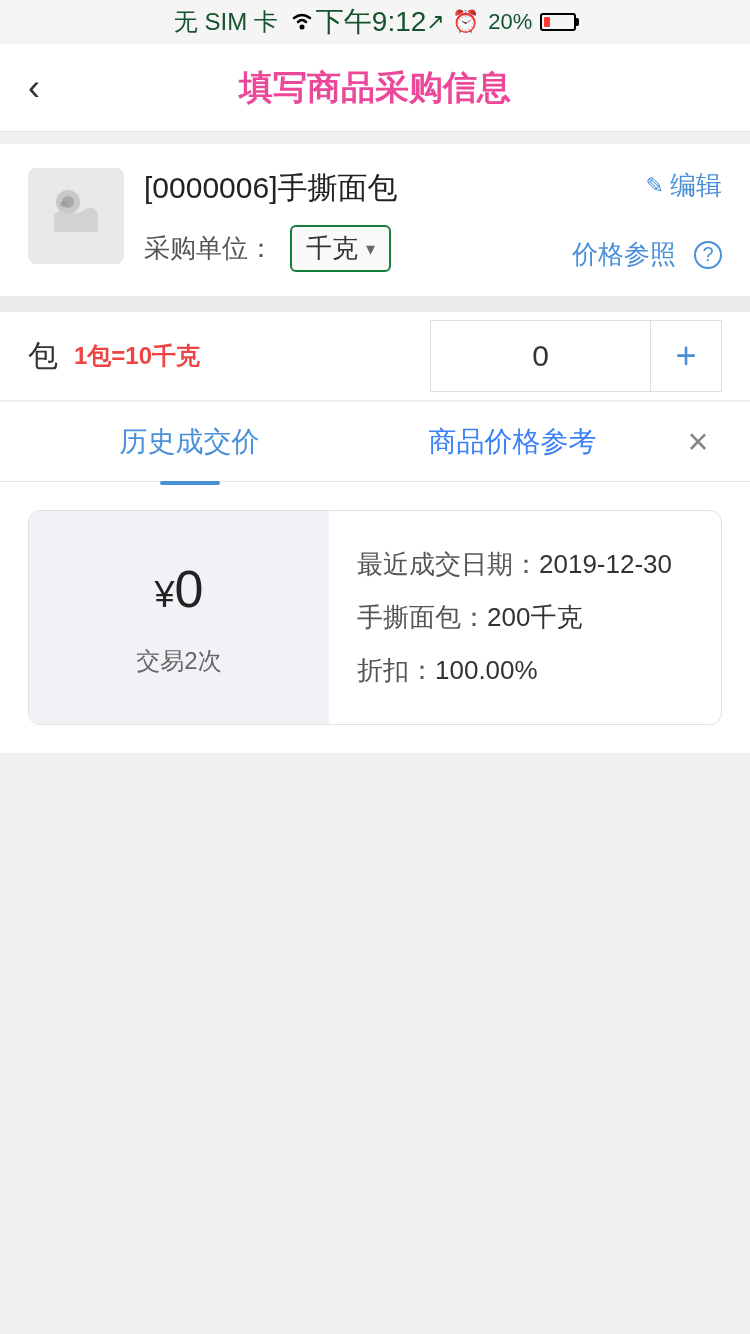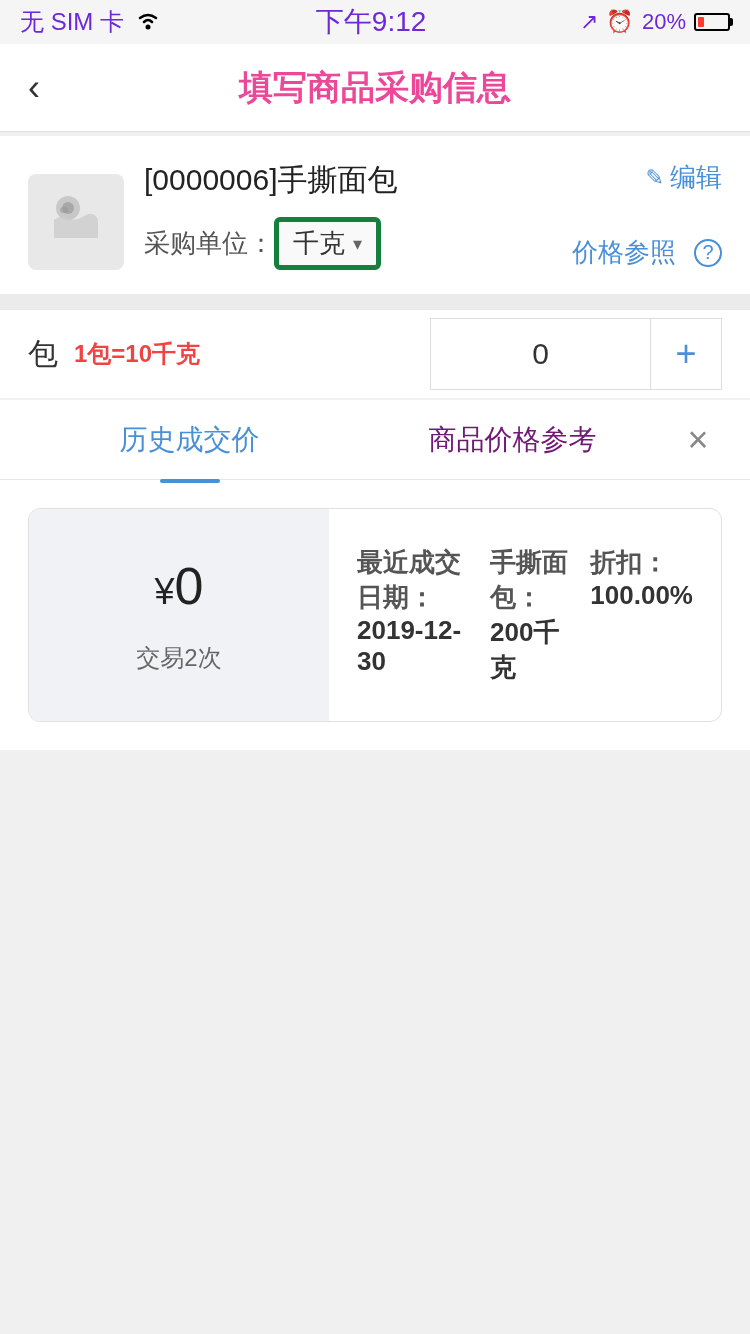--- a/index.html
+++ b/index.html
@@ -12,24 +12,24 @@
       font-size: 28px;
     }
 
     
     .status-bar {
       width: 750px;
       height: 44px;
       background: #f5f5f5;
       display: flex;
       align-items: center;
-      justify-content: space-between;
+      justify-content: center;
       padding: 0 20px;
       font-size: 24px;
-      color: #6d28d9;
+      color: #14532d;
     }
     .status-bar-left {
       display: flex;
       align-items: center;
       gap: 10px;
     }
     .status-bar-center {
       font-size: 28px;
       font-weight: 500;
     }
@@ -92,24 +92,24 @@
     }
     .nav-title {
       font-size: 34px;
       font-weight: 600;
       color: #ec4899;
     }
 
     
     .product-card {
       background: #fff;
-      margin-top: 4px;
+      margin-top: 12px;
       padding: 24px 28px;
       display: flex;
-      align-items: flex-end;
+      align-items: flex-start;
       gap: 20px;
       position: relative;
     }
     .product-image {
       width: 96px;
       height: 96px;
       background: #e8e8e8;
       border-radius: 8px;
       display: flex;
       align-items: center;
@@ -125,30 +125,30 @@
     }
     .product-name {
       font-size: 30px;
       color: #222;
       font-weight: 500;
       margin-bottom: 16px;
     }
     .product-unit-row {
       display: flex;
       align-items: center;
-      gap: 0;
+      gap: 16px;
     }
     .unit-label {
       font-size: 26px;
       color: #555;
     }
     .unit-select {
       display: flex;
       align-items: center;
-      border: 5px solid #15803d;
+      border: 2px solid #15803d;
       border-radius: 6px;
       padding: 4px 14px;
       font-size: 26px;
       color: #333;
       background: #f9f9f9;
       gap: 8px;
       cursor: pointer;
     }
     .unit-select .arrow {
       font-size: 18px;
@@ -257,21 +257,21 @@
       align-items: center;
       padding: 0 28px;
       border-bottom: 1px solid #e8e8e8;
       position: relative;
       height: 80px;
     }
     .tab-item {
       flex: 1;
       text-align: center;
       font-size: 28px;
-      color: #701a75;
+      color: #3b82f6;
       padding: 24px 0;
       cursor: pointer;
       position: relative;
     }
     .tab-item.active {
       color: #4a90d9;
       font-weight: 500;
     }
     .tab-item.active::after {
       content: '';
@@ -325,24 +325,23 @@
     }
     .history-trade-count {
       font-size: 24px;
       color: #666;
       margin-top: 26px;
     }
     .history-card-right {
       flex: 1;
       padding: 36px 28px;
       display: flex;
-      flex-direction: row;
+      flex-direction: column;
       gap: 18px;
       justify-content: center;
-      font-weight: bold;
     }
     .history-detail-row {
       font-size: 26px;
       color: #333;
     }
     .history-detail-row .label {
       color: #555;
     }
 
     

